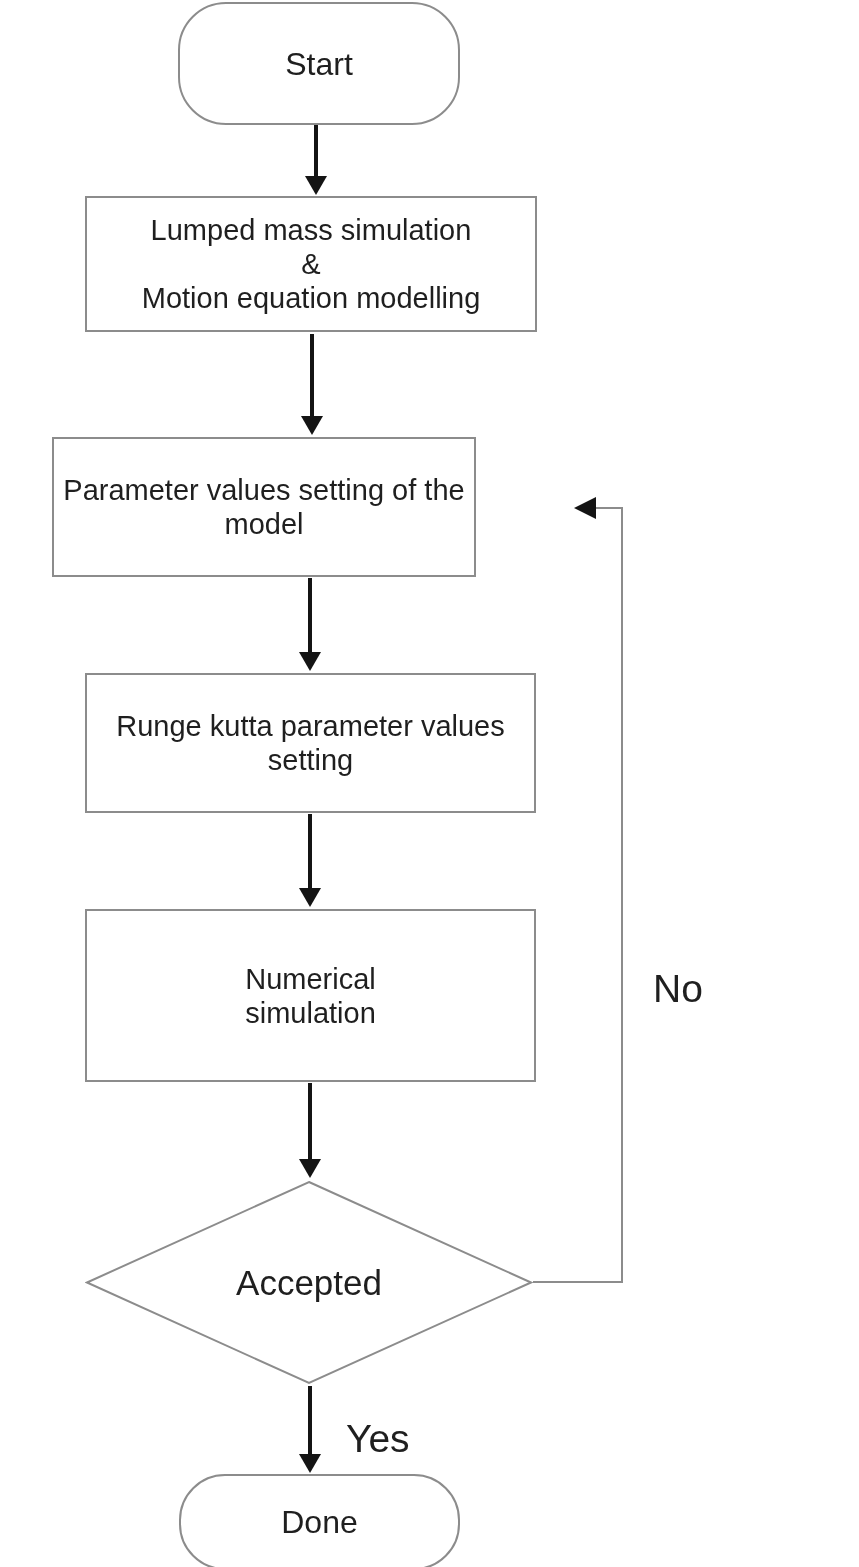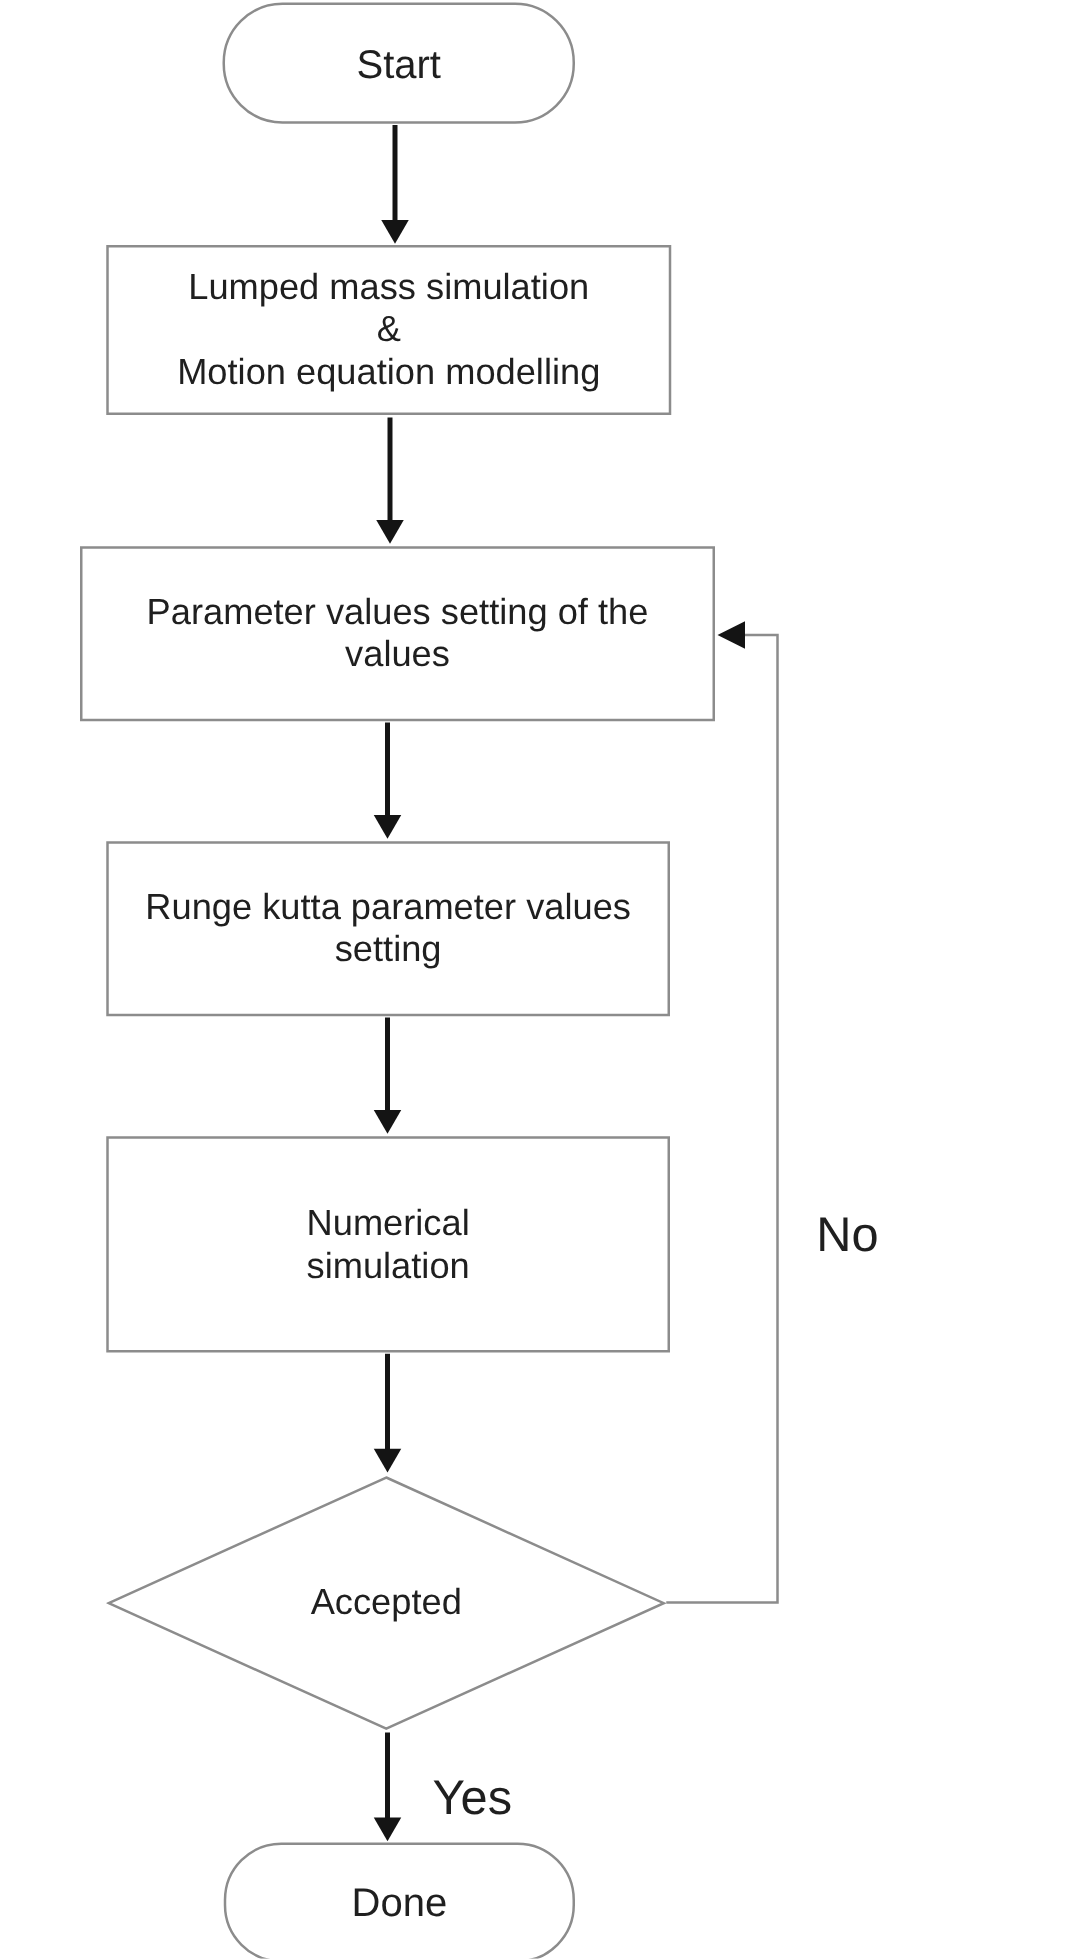--- a/index.html
+++ b/index.html
@@ -53,21 +53,21 @@
     left: 0;
     top: 0;
     display: block;
   }
   .diamond-label {
     position: absolute;
     inset: 0;
     display: flex;
     align-items: center;
     justify-content: center;
-    font-size: 29px;
+    font-size: 35px;
   }
   .edge-label {
     position: absolute;
     font-size: 39px;
     line-height: 32px;
     white-space: nowrap;
   }
 </style>
 </head>
 <body>
@@ -105,33 +105,33 @@
       <line x1="310" y1="1083" x2="310" y2="1161" stroke="#141414" stroke-width="4"></line>
       <polygon points="310,1178 299,1159 321,1159" fill="#141414"></polygon>
     </g>
 
     <g>
       <line x1="310" y1="1386" x2="310" y2="1456" stroke="#141414" stroke-width="4"></line>
       <polygon points="310,1473 299,1454 321,1454" fill="#141414"></polygon>
     </g>
   </svg>
 
-  <div class="node terminator" style="left:178px; top:2px; width:282px; height:97px;">
+  <div class="node terminator" style="left:178px; top:2px; width:282px; height:123px;">
     <span>Start</span>
   </div>
 
   <div class="node" style="left:85px; top:196px; width:452px; height:136px;">
     <div>Lumped mass simulation</div>
     <div>&amp;</div>
     <div>Motion equation modelling</div>
   </div>
 
-  <div class="node" style="left:64px; top:437px; width:508px; height:140px;">
+  <div class="node" style="left:52px; top:437px; width:424px; height:140px;">
     <div>Parameter values setting of the</div>
-    <div>values</div>
+    <div>model</div>
   </div>
 
   <div class="node" style="left:85px; top:909px; width:451px; height:173px;">
     <div>Numerical</div>
     <div>simulation</div>
   </div>
 
   <div class="node" style="left:85px; top:673px; width:451px; height:140px;">
     <div>Runge kutta parameter values</div>
     <div>setting</div>

